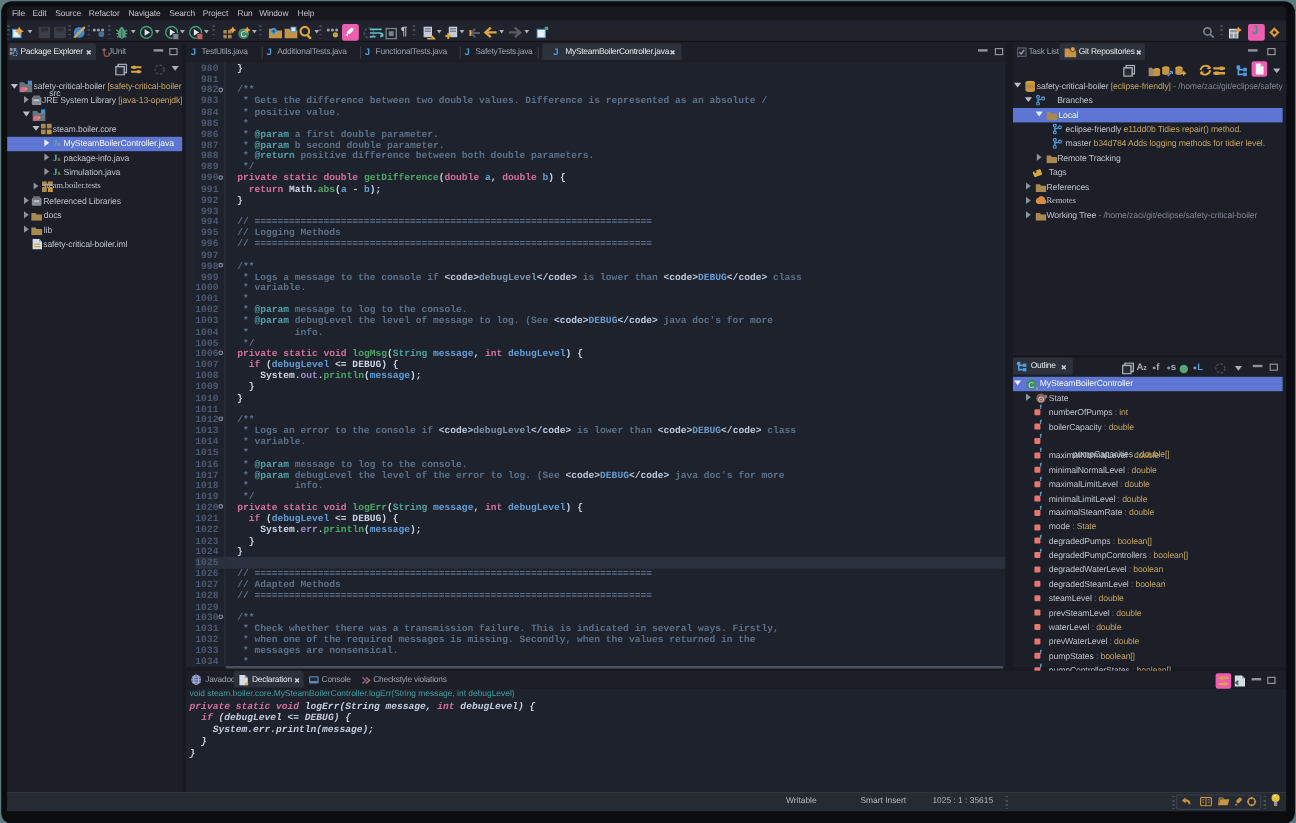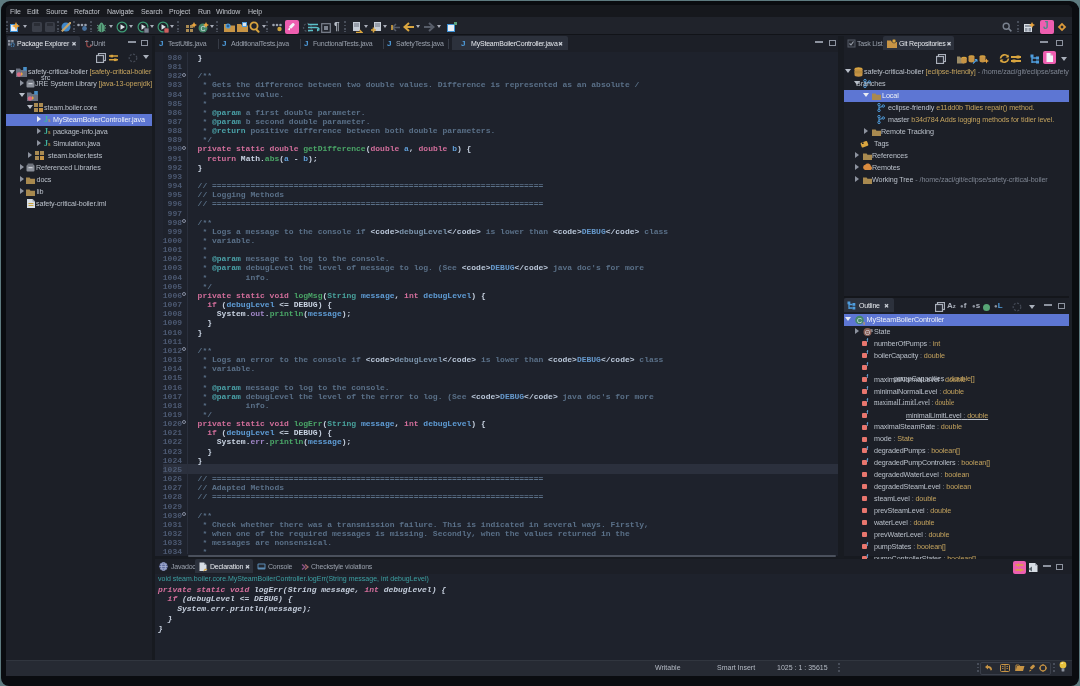--- a/index.html
+++ b/index.html
@@ -365,21 +365,21 @@
 <div class="tree" style="left:53px;top:138.9px;">Simulation.java</div>
 <div class="arrR" style="left:28px;top:152.0px;"></div>
 <div class="ico" style="left:35px;top:151px;width:10px;height:9px;">
     <svg width="10" height="9" viewBox="0 0 10 9">
       <rect x="0" y="0" width="4" height="4" fill="#a98a52"></rect>
       <rect x="5" y="0" width="4" height="4" fill="#a98a52"></rect>
       <rect x="0" y="5" width="4" height="4" fill="#a98a52"></rect>
       <rect x="5" y="5" width="4" height="4" fill="#c79445"></rect>
     </svg>
   </div>
-<div class="tree" style="left:48px;top:150.9px;">steam.boiler.tests</div>
+<div class="tree" style="left:36px;top:150.9px;font-family:Liberation Serif, serif;">steam.boiler.tests</div>
 <div class="arrR" style="left:20px;top:164.0px;"></div>
 <div class="ico" style="left:26px;top:163px;width:9px;height:9px;">
     <svg width="9" height="9" viewBox="0 0 9 9">
       <rect x="0.5" y="2" width="8" height="6.5" rx="1" fill="#8a8f99"></rect>
       <rect x="1.5" y="0.5" width="6" height="3" rx="0.5" fill="#6c717b"></rect>
       <rect x="2.5" y="4" width="4" height="1.2" fill="#c9cdd4"></rect>
     </svg>
   </div>
 <div class="tree" style="left:36px;top:162.9px;">Referenced Libraries</div>
 <div class="arrR" style="left:20px;top:176.0px;"></div>
@@ -635,21 +635,21 @@
 <div class="tree" style="left:864px;top:66.9px;">safety-critical-boiler <span class="yel">[eclipse-friendly]</span><span class="gry"> - /home/zaci/git/eclipse/safety-cr</span></div>
 <div class="arrD" style="left:854px;top:81.3px;"></div>
 <div class="ico" style="left:863px;top:79px;width:9px;height:10px;">
     <svg width="8" height="9" viewBox="0 0 8 9">
       <circle cx="2" cy="1.6" r="1.2" fill="none" stroke="#4f9ddd" stroke-width="1"></circle>
       <circle cx="2" cy="7.4" r="1.2" fill="none" stroke="#4f9ddd" stroke-width="1"></circle>
       <circle cx="6.3" cy="3" r="1.2" fill="none" stroke="#4f9ddd" stroke-width="1"></circle>
       <path d="M2 2.9 V6.1 M2 5.4 Q2 4 5 3.7" stroke="#4f9ddd" stroke-width="1" fill="none"></path>
     </svg>
   </div>
-<div class="tree" style="left:845px;top:78.9px;padding-left:11px;">Branches</div>
+<div class="tree" style="left:870px;top:78.9px;padding-left:11px;">Branches</div>
 <div class="sel" style="left:844px;top:89.5px;width:225px;height:12px;"></div>
 <div class="a" style="left:863px;top:93.3px;width:0;height:0;border-left:3.5px solid transparent;border-right:3.5px solid transparent;border-top:4.5px solid #e8ebf2;"></div>
 <div class="ico" style="left:872px;top:91.5px;width:9px;height:8px;">
     <svg width="9" height="8" viewBox="0 0 9 8">
       <path d="M0 1.5 L3.6 1.5 L4.5 2.8 L9 2.8 L9 8 L0 8 Z" fill="#a8894f"></path>
     </svg>
   </div>
 <div class="tree" style="left:882px;top:90.9px;color:#eef1f6;">Local</div>
 <div class="ico" style="left:877px;top:102.5px;width:9px;height:10px;">
     <svg width="8" height="9" viewBox="0 0 8 9">
@@ -689,21 +689,21 @@
       <path d="M0 1.5 L3.6 1.5 L4.5 2.8 L9 2.8 L9 8 L0 8 Z" fill="#a8894f"></path>
     </svg>
   </div>
 <div class="tree" style="left:872px;top:150.9px;">References</div>
 <div class="arrR" style="left:855px;top:164.0px;"></div>
 <div class="ico" style="left:862px;top:163px;width:11px;height:8px;">
     <svg width="11" height="8" viewBox="0 0 11 8">
       <path d="M3 7 A2.7 2.7 0 0 1 3.2 1.8 A3.2 3.2 0 0 1 9 3.2 A2.2 2.2 0 0 1 8.8 7 Z" fill="#d98a3f"></path>
     </svg>
   </div>
-<div class="tree" style="left:872px;top:162.9px;">Remotes</div>
+<div class="tree" style="left:872px;top:162.9px;font-family:Liberation Serif, serif;">Remotes</div>
 <div class="arrR" style="left:855px;top:176.0px;"></div>
 <div class="ico" style="left:863px;top:175.5px;width:9px;height:8px;">
     <svg width="9" height="8" viewBox="0 0 9 8">
       <path d="M0 1.5 L3.6 1.5 L4.5 2.8 L9 2.8 L9 8 L0 8 Z" fill="#a8894f"></path>
     </svg>
   </div>
 <div class="tree" style="left:872px;top:174.9px;">Working Tree<span class="gry"> - /home/zaci/git/eclipse/safety-critical-boiler</span></div>
 <div class="a" style="left:844px;top:296px;width:228px;height:2px;background:#14161b;"></div>
 <div class="tab" style="left:844px;top:298px;width:50px;"></div>
 <div class="ico" style="left:847px;top:301px;width:9px;height:9px;">
@@ -774,24 +774,24 @@
 <div class="a" style="left:866.5px;top:361.29999999999995px;font-size:5px;color:#6fb3e8;font-weight:bold;">f</div>
 <div class="tree" style="left:894px;top:362.69999999999993px;margin-top:11px;">pumpCapacities<span class="gry"> : </span><span class="yel">double[]</span></div>
 <div class="fi" style="left:862px;top:376.74999999999994px;"></div>
 <div class="a" style="left:866.5px;top:373.24999999999994px;font-size:5px;color:#6fb3e8;font-weight:bold;">f</div>
 <div class="tree" style="left:874px;top:374.6499999999999px;">maximalNormalLevel<span class="gry"> : </span><span class="yel">double</span></div>
 <div class="fi" style="left:862px;top:388.69999999999993px;"></div>
 <div class="a" style="left:866.5px;top:385.19999999999993px;font-size:5px;color:#6fb3e8;font-weight:bold;">f</div>
 <div class="tree" style="left:874px;top:386.5999999999999px;">minimalNormalLevel<span class="gry"> : </span><span class="yel">double</span></div>
 <div class="fi" style="left:862px;top:400.6499999999999px;"></div>
 <div class="a" style="left:866.5px;top:397.1499999999999px;font-size:5px;color:#6fb3e8;font-weight:bold;">f</div>
-<div class="tree" style="left:874px;top:398.5499999999999px;font-family:Liberation Serif, serif;">maximalLimitLevel<span class="gry"> : </span><span class="yel">double</span></div>
+<div class="tree" style="left:874px;top:398.5499999999999px;">maximalLimitLevel<span class="gry"> : </span><span class="yel">double</span></div>
 <div class="fi" style="left:862px;top:412.5999999999999px;"></div>
 <div class="a" style="left:866.5px;top:409.0999999999999px;font-size:5px;color:#6fb3e8;font-weight:bold;">f</div>
-<div class="tree" style="left:906px;top:410.4999999999999px;text-decoration:underline;">minimalLimitLevel<span class="gry"> : </span><span class="yel">double</span></div>
+<div class="tree" style="left:874px;top:410.4999999999999px;">minimalLimitLevel<span class="gry"> : </span><span class="yel">double</span></div>
 <div class="fi" style="left:862px;top:424.5499999999999px;"></div>
 <div class="a" style="left:866.5px;top:421.0499999999999px;font-size:5px;color:#6fb3e8;font-weight:bold;">f</div>
 <div class="tree" style="left:874px;top:422.4499999999999px;">maximalSteamRate<span class="gry"> : </span><span class="yel">double</span></div>
 <div class="fi" style="left:862px;top:436.4999999999999px;"></div>
 <div class="tree" style="left:874px;top:434.39999999999986px;">mode<span class="gry"> : </span><span class="yel">State</span></div>
 <div class="fi" style="left:862px;top:448.4499999999999px;"></div>
 <div class="a" style="left:866.5px;top:444.9499999999999px;font-size:5px;color:#6fb3e8;font-weight:bold;">f</div>
 <div class="tree" style="left:874px;top:446.34999999999985px;">degradedPumps<span class="gry"> : </span><span class="yel">boolean[]</span></div>
 <div class="fi" style="left:862px;top:460.39999999999986px;"></div>
 <div class="a" style="left:866.5px;top:456.89999999999986px;font-size:5px;color:#6fb3e8;font-weight:bold;">f</div>

